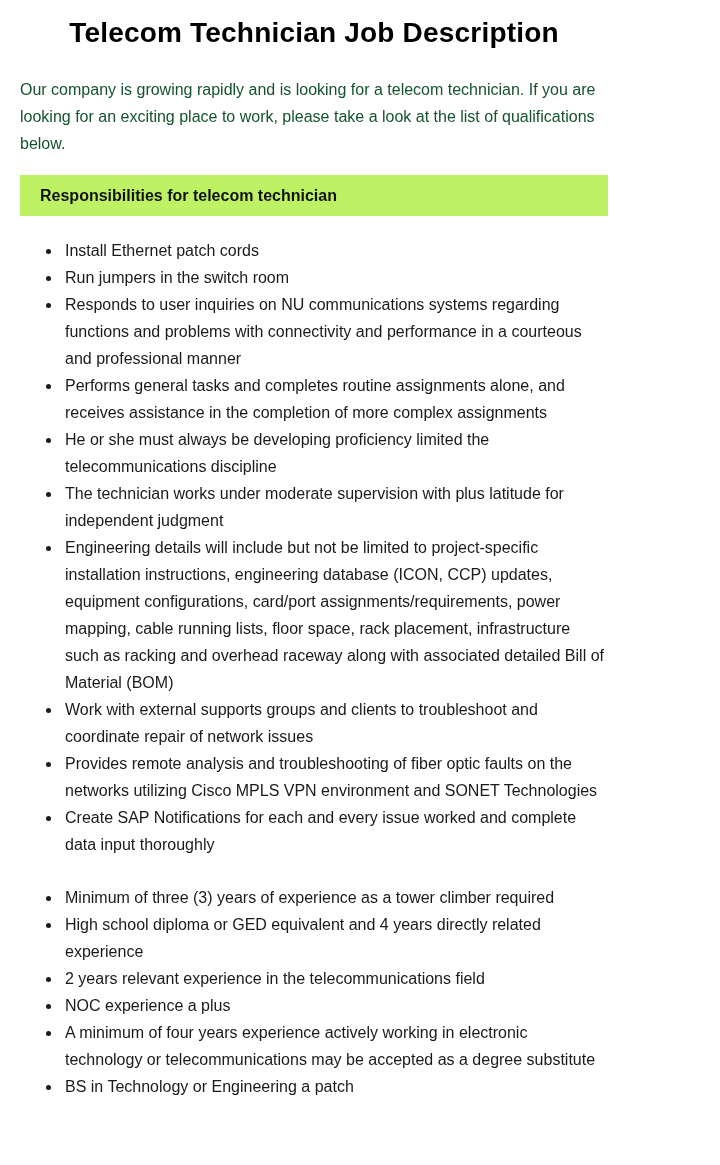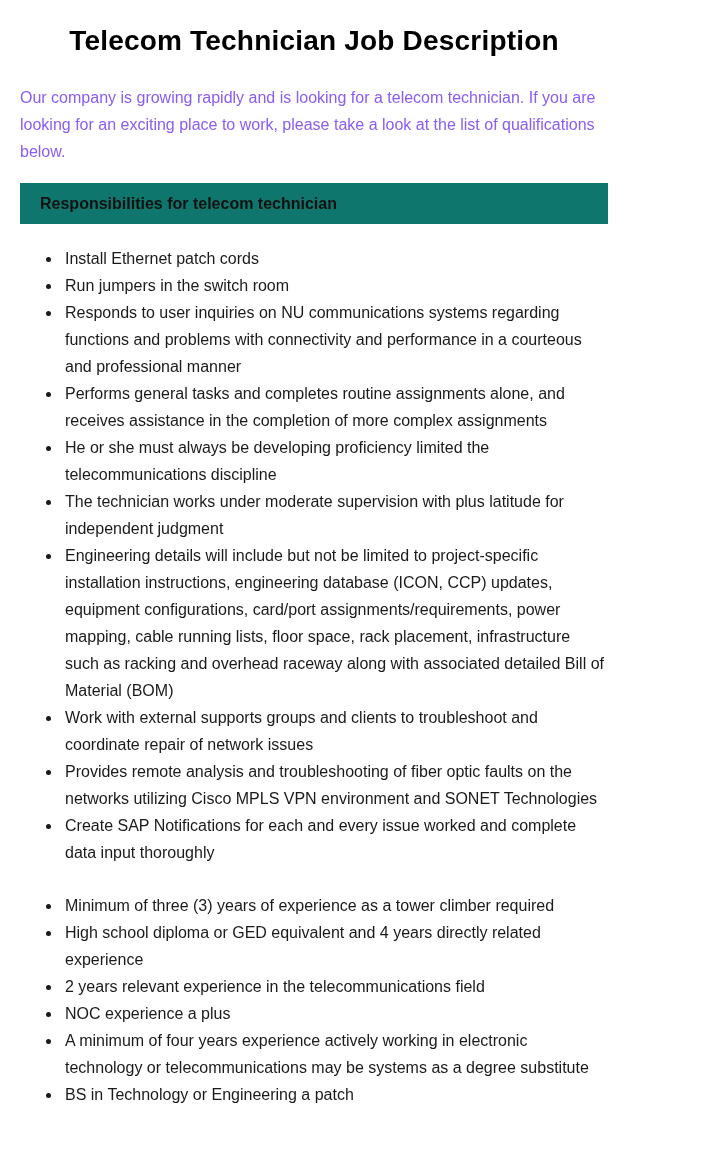--- a/index.html
+++ b/index.html
@@ -10,40 +10,40 @@
   body {
     width: 720px;
     font-family: "Liberation Sans", "DejaVu Sans", sans-serif;
     color: #1a1a1a;
     -webkit-font-smoothing: antialiased;
   }
   .page {
     width: 628px;
     min-height: 1165px;
     box-sizing: border-box;
-    padding: 16px 20px;
+    padding: 8px 20px;
   }
   h1.doc-title {
     margin: 0;
     padding: 8px 0 0 0;
     font-size: 28px;
     line-height: 34px;
     font-weight: 700;
     text-align: center;
     color: #000000;
     letter-spacing: 0.2px;
   }
   p.intro {
     margin: 26px 0 18px 0;
     font-size: 16px;
     line-height: 27px;
-    color: #8b5cf6;
+    color: #14532d;
   }
   .section-header {
-    background: #0f766e;
+    background: #bef264;
     margin: 0;
     padding: 12px 20px;
     font-size: 16px;
     line-height: 17px;
     font-weight: 700;
     color: #111111;
   }
   ul.bullet-list {
     margin: 21px 0 26px 0;
     padding: 0 0 0 42px;
@@ -81,18 +81,18 @@
         <li>Create SAP Notifications for each and every issue worked and complete data input thoroughly</li>
       </ul>
   </div>
 
   <div class="section">
     <ul class="bullet-list">
         <li>Minimum of three (3) years of experience as a tower climber required</li>
         <li>High school diploma or GED equivalent and 4 years directly related experience</li>
         <li>2 years relevant experience in the telecommunications field</li>
         <li>NOC experience a plus</li>
-        <li>A minimum of four years experience actively working in electronic technology or telecommunications may be systems as a degree substitute</li>
+        <li>A minimum of four years experience actively working in electronic technology or telecommunications may be accepted as a degree substitute</li>
         <li>BS in Technology or Engineering a patch</li>
       </ul>
   </div>
 
 </div>
 
 </body></html>

